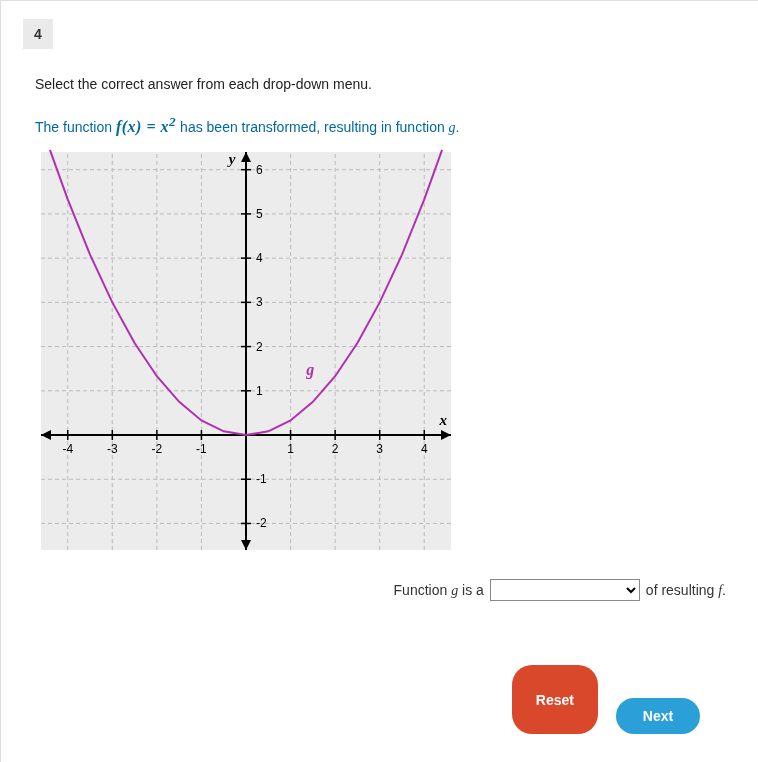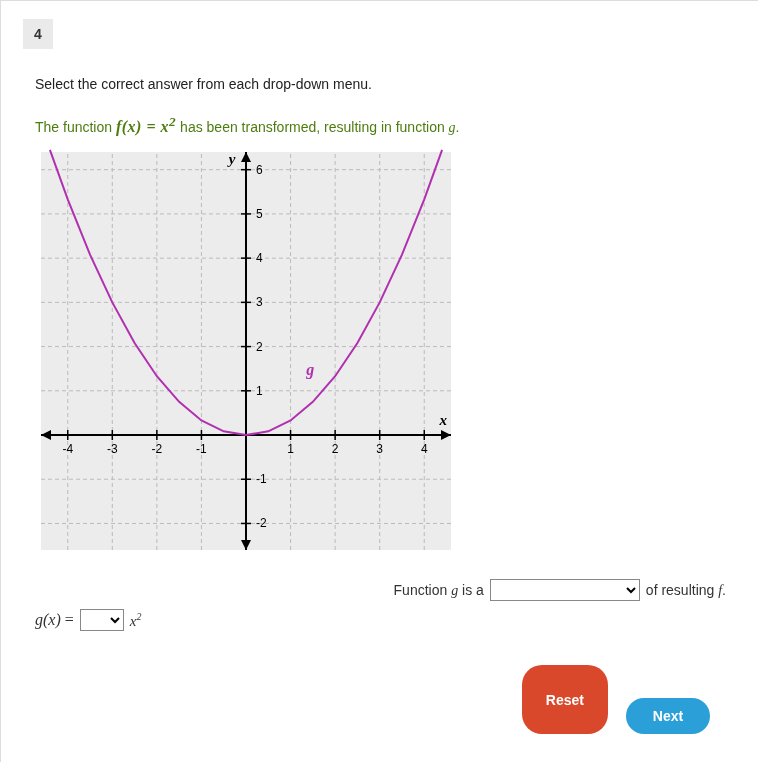--- a/index.html
+++ b/index.html
@@ -42,21 +42,21 @@
     left: 34px;
     right: 32px;
   }
   .instr {
     font-size: 14px;
     color: #222;
     margin-bottom: 22px;
   }
   .stem {
     font-size: 14px;
-    color: #4d7c0f;
+    color: #0369a1;
     margin-bottom: 10px;
   }
   .math-fx {
     font-family: "Cambria Math", "Times New Roman", serif;
     font-style: italic;
     font-size: 16px;
     font-weight: bold;
     letter-spacing: 0.5px;
   }
   .math-serif {
@@ -98,21 +98,21 @@
   select.dd.narrow { width: 44px; }
   .x2 {
     font-family: "Cambria Math", "Times New Roman", serif;
     font-style: italic;
     font-size: 15px;
   }
   .x2 sup { font-size: 10px; vertical-align: super; }
   .buttons {
     position: absolute;
     bottom: 28px;
-    right: 48px;
+    right: 58px;
     display: flex;
     gap: 18px;
   }
   .btn {
     border: none;
     border-radius: 20px;
     padding: 10px 24px;
     font-size: 14px;
     font-weight: bold;
     color: #fff;
@@ -217,27 +217,20 @@
         <span>
           <span>Function </span><span class="math-serif">g</span><span> is a </span>
         </span>
         <select class="dd wide" value="">
           <option></option>
         </select>
         <span>
           <span> of resulting </span><span class="math-serif">f</span><span>.</span>
         </span>
       </div>
-      <div class="row2">
-        <span class="gx"><span>g(x)</span><span style="font-style:normal"> = </span></span>
-        <select class="dd narrow" value="">
-          <option></option>
-        </select>
-        <span class="x2"><span>x</span><sup>2</sup></span>
-      </div>
     </div>
 
   </div>
 
   <div class="buttons">
     <button class="btn btn-reset">Reset</button>
     <button class="btn btn-next">Next</button>
   </div>
 
 </div>

